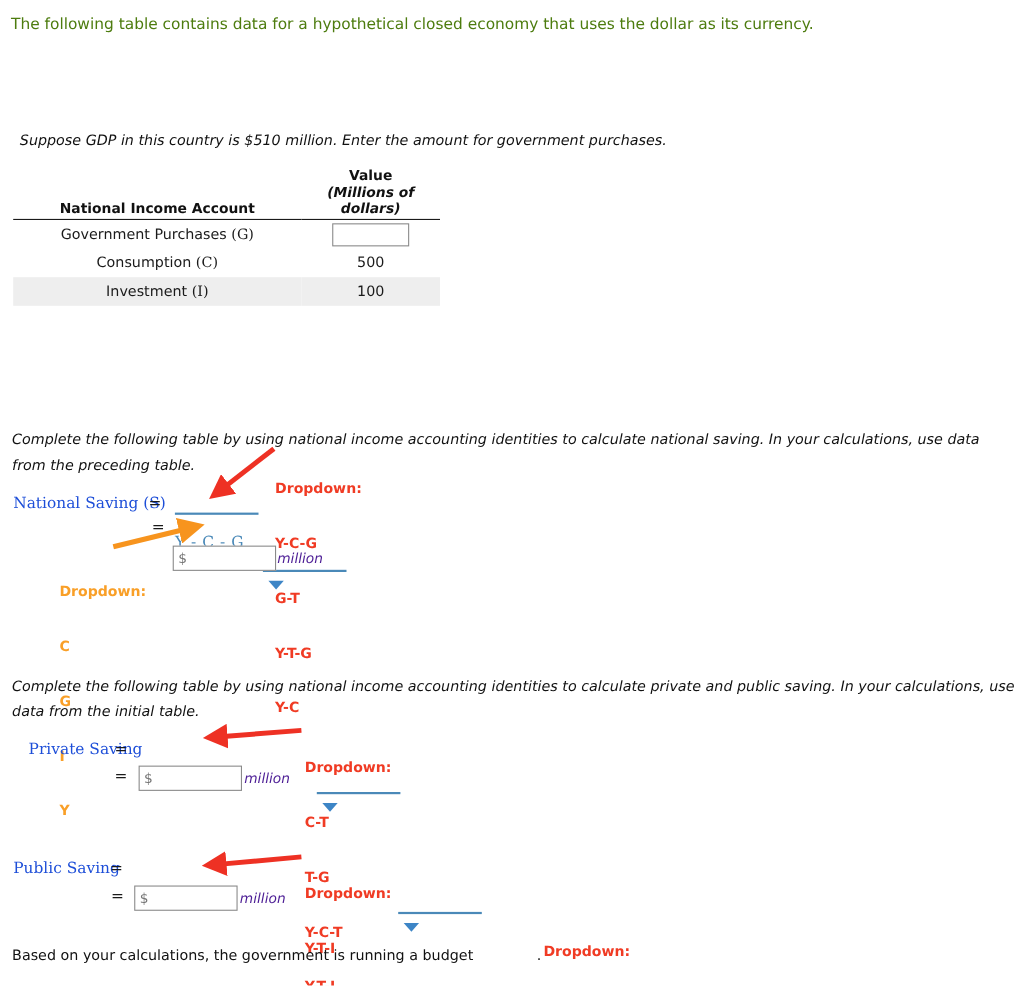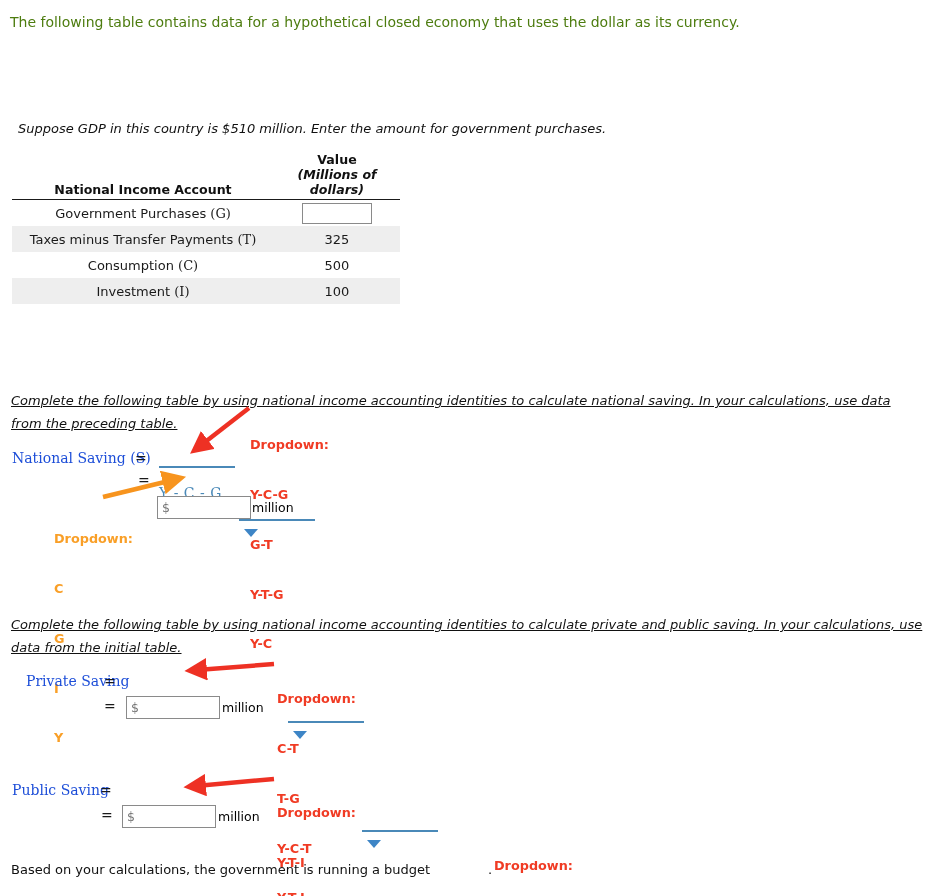--- a/index.html
+++ b/index.html
@@ -87,21 +87,20 @@
     vertical-align: middle;
   }
 
   
   .para {
     font-style: italic;
     font-size: 13px;
     line-height: 1.78;
     color: #111;
     width: 915px;
-    text-decoration: underline;
   }
 
   
   .eq-label {
     font-family: "DejaVu Serif", "Liberation Serif", serif;
     font-size: 14px;
     color: #1d4ed8;
     white-space: nowrap;
   }
   .eq-eq {
@@ -152,21 +151,22 @@
     background: #fff;
     color: #9a9a9a;
     font-family: "DejaVu Sans", "Liberation Sans", sans-serif;
     font-size: 12.5px;
     padding: 2px 4px;
     box-sizing: content-box;
   }
   .unit {
     font-family: "DejaVu Sans", "Liberation Sans", sans-serif;
     font-size: 12.5px;
-    color: #000000;
+    color: #4c1d95;
+    font-style: italic;
   }
 
   
   .anno {
     font-family: "DejaVu Sans", "Liberation Sans", sans-serif;
     font-weight: bold;
     font-size: 12.8px;
     line-height: 16.6px;
     white-space: pre;
   }
@@ -215,24 +215,20 @@
         <td></td>
       </tr>
 
   <tr class="nia-row">
     <td class="nia-label"><span>Government Purchases </span><span class="ser">(G)</span></td>
     <td class="nia-value">
       <input class="cell-input" type="text" value="" style="">
     </td>
   </tr>
 
-  <tr class="nia-row shaded">
-    <td class="nia-label"><span>Taxes minus Transfer Payments </span><span class="ser">(T)</span></td>
-    <td class="nia-value">325</td>
-  </tr>
 
   <tr class="nia-row">
     <td class="nia-label"><span>Consumption </span><span class="ser">(C)</span></td>
     <td class="nia-value">500</td>
   </tr>
 
   <tr class="nia-row shaded">
     <td class="nia-label"><span>Investment </span><span class="ser">(I)</span></td>
     <td class="nia-value">100</td>
   </tr>

